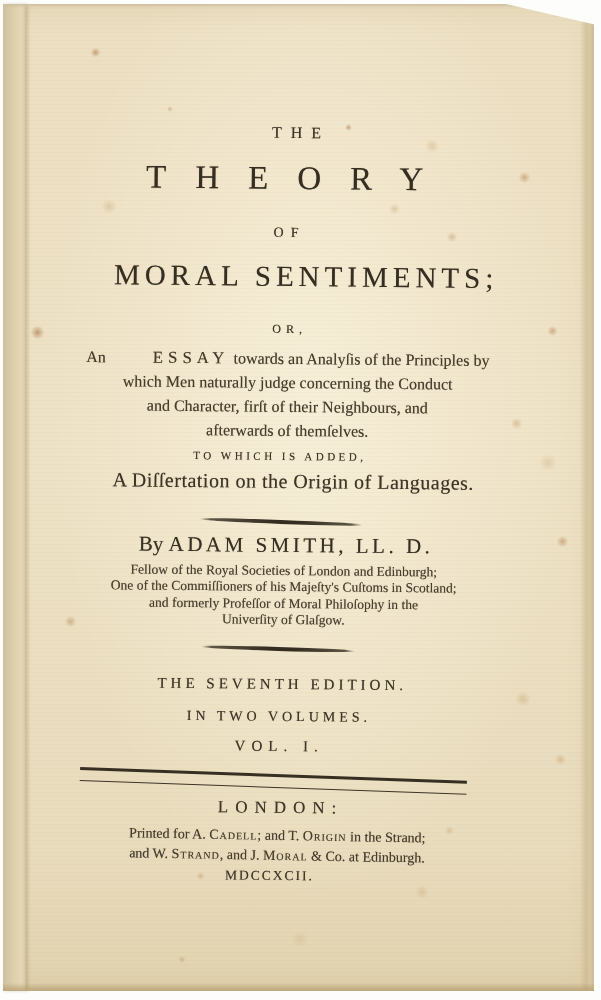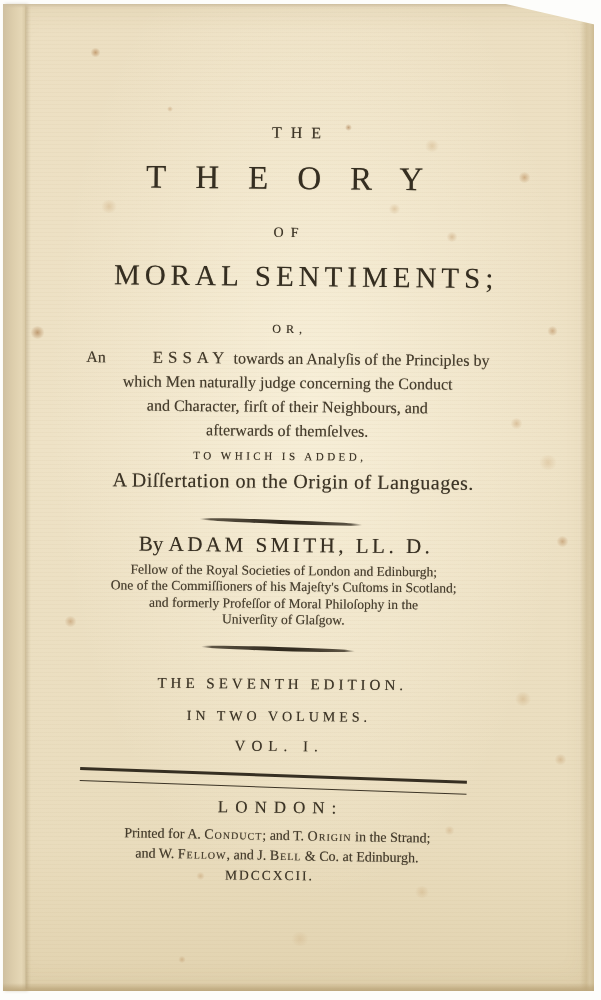--- a/index.html
+++ b/index.html
@@ -163,19 +163,19 @@
 
   <div class="line l-volumes">IN TWO VOLUMES.</div>
 
   <div class="line l-vol">VOL. I.</div>
 
   <div class="rule double-rule"></div>
 
   <div class="line l-london">LONDON:</div>
 
   <div class="line imprint-block">
-    <div><span>Printed for A. </span><span class="sc">Conduct</span><span>; and T. </span><span class="sc">Origin</span><span> in the Strand;</span></div>
-    <div><span>and W. </span><span class="sc">Fellow</span><span>, and J. </span><span class="sc">Bell</span><span> &amp; Co. at Edinburgh.</span></div>
+    <div><span>Printed for A. </span><span class="sc">Cadell</span><span>; and T. </span><span class="sc">Origin</span><span> in the Strand;</span></div>
+    <div><span>and W. </span><span class="sc">Strand</span><span>, and J. </span><span class="sc">Moral</span><span> &amp; Co. at Edinburgh.</span></div>
   </div>
 
   <div class="line l-year">MDCCXCII.</div>
 
 </div>
 
 </body></html>

